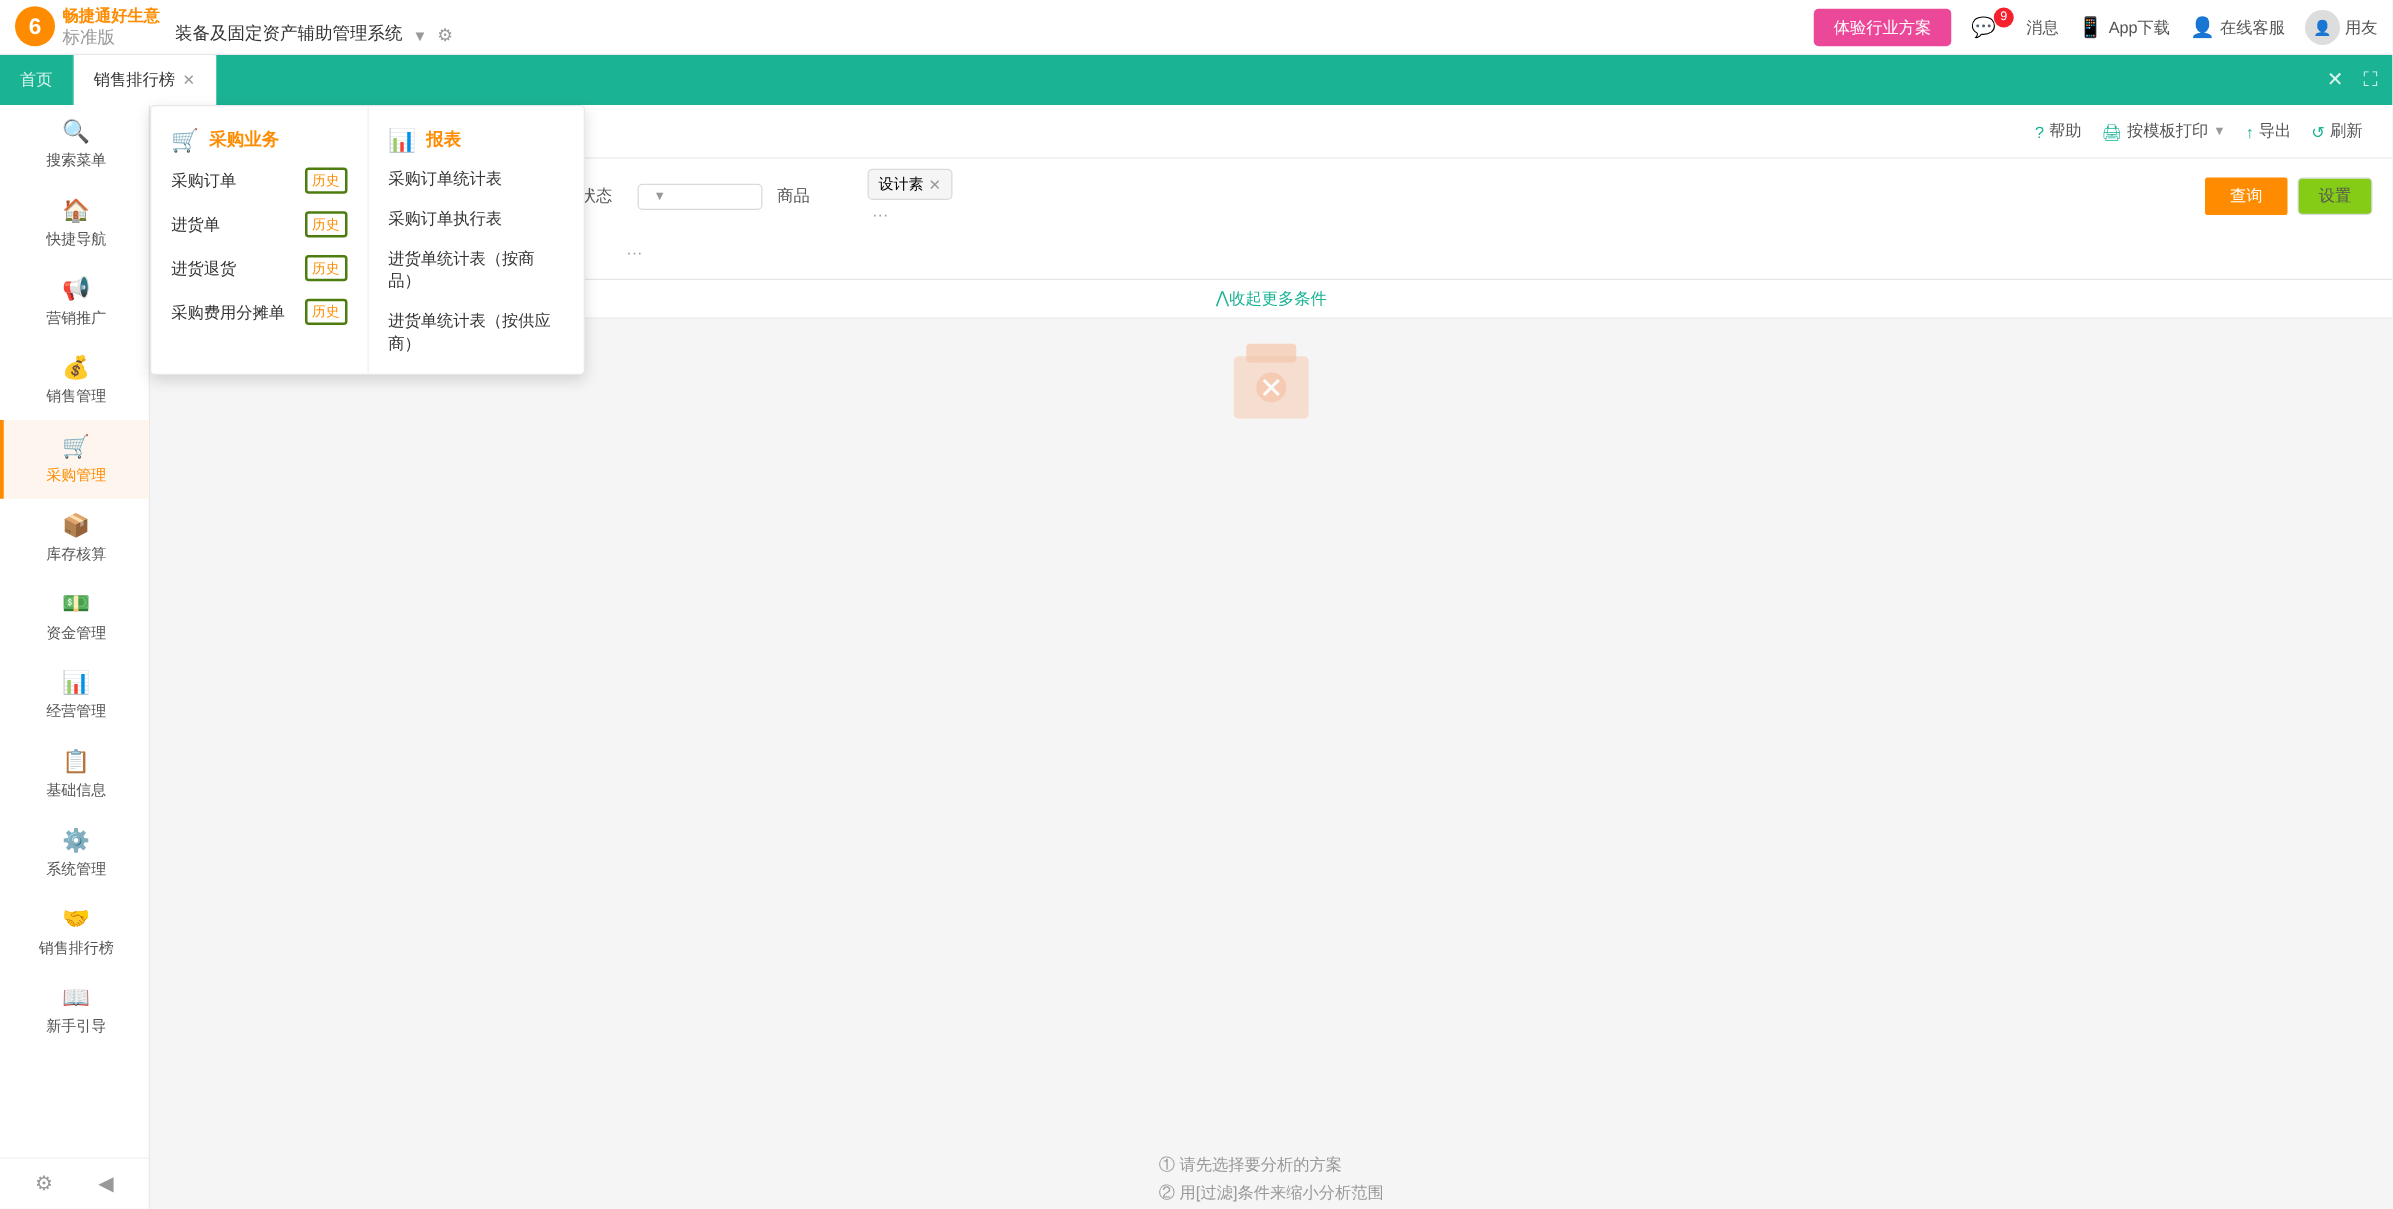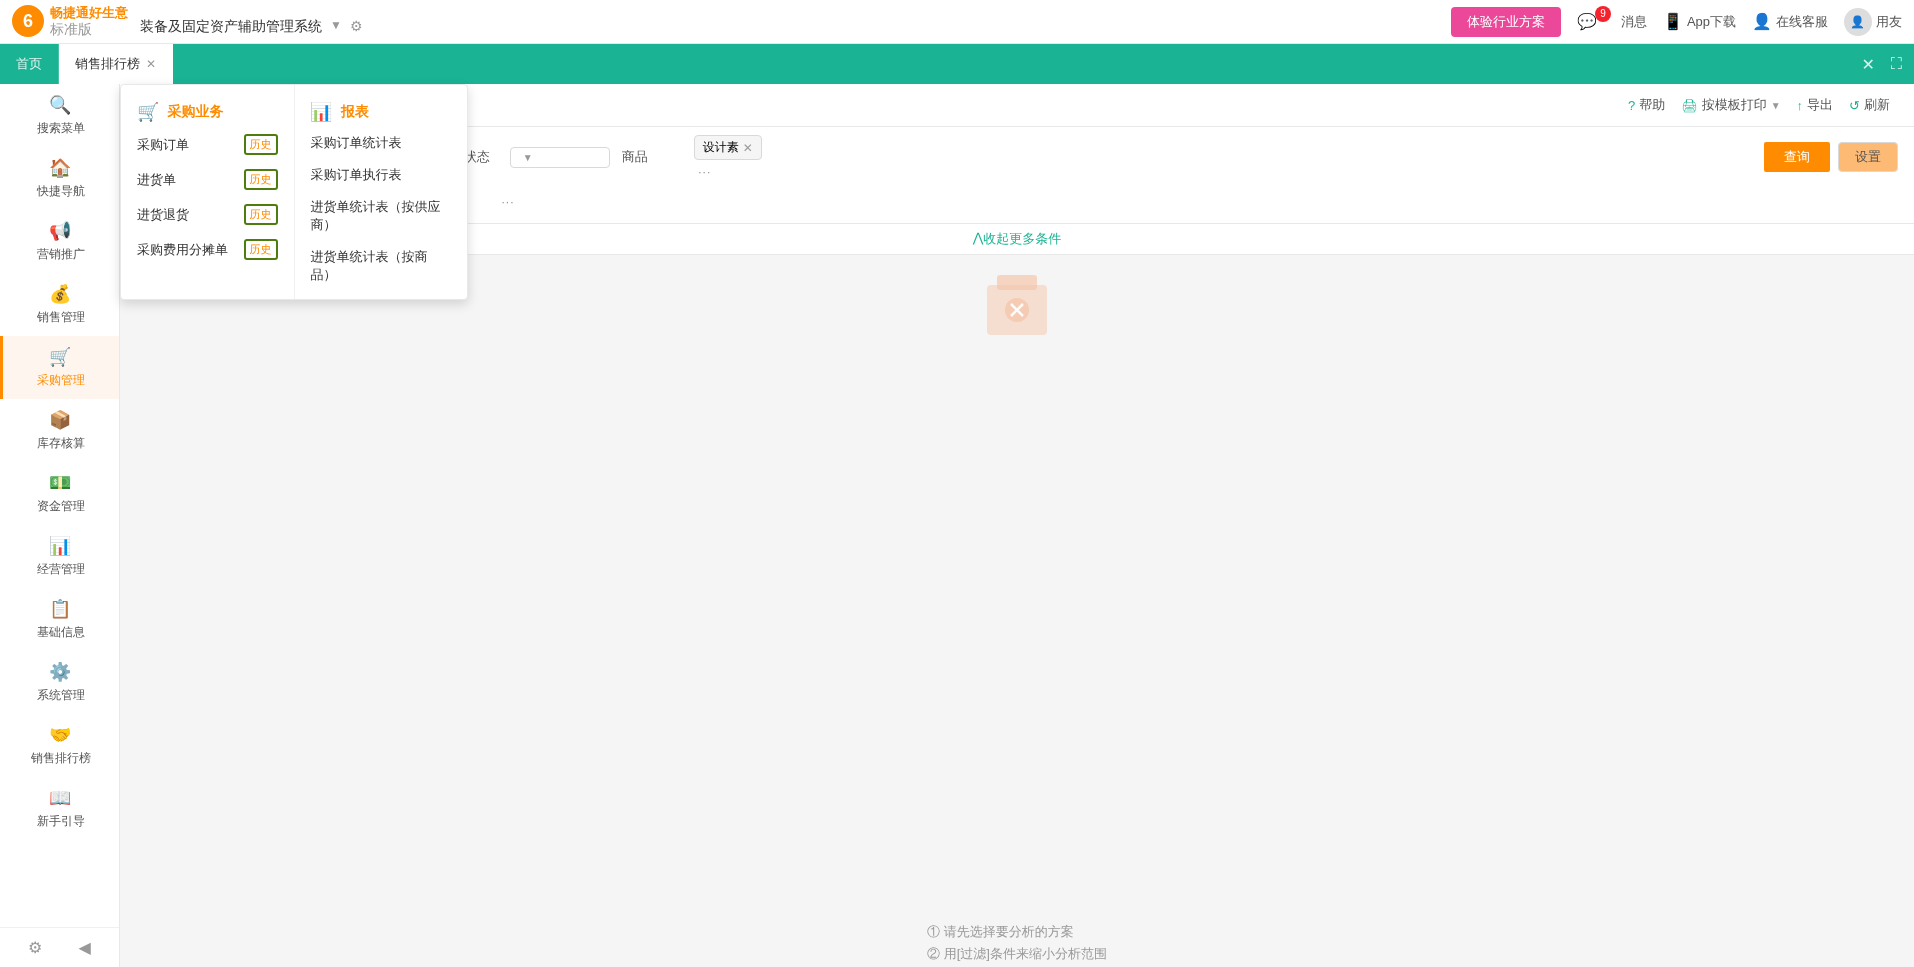--- a/index.html
+++ b/index.html
@@ -41,21 +41,21 @@
       line-height: 1.2;
       font-size: 11px;
       color: #ff8c00;
     }
     .logo-text .main { font-size: 13px; font-weight: bold; color: #ff8c00; }
     .logo-text .sub { font-size: 14px; color: #999; }
 
     .system-title {
       flex: 1;
       display: flex;
-      align-items: flex-start;
+      align-items: flex-end;
       gap: 8px;
       margin-left: 8px;
       font-size: 14px;
       color: #333;
       margin-top: 10px;
     }
     .system-title .arrow { color: #999; font-size: 12px; cursor: pointer; }
     .system-title .gear { color: #999; font-size: 14px; cursor: pointer; }
 
     .trial-btn {
@@ -261,21 +261,21 @@
       background: #ff8c00;
       color: white;
       border: none;
       padding: 6px 20px;
       border-radius: 2px;
       cursor: pointer;
       font-size: 13px;
       margin-left: 16px;
     }
     .setting-btn {
-      background: #fdba74;
+      background: #84cc16;
       color: #555;
       border: 1px solid #d9d9d9;
       padding: 5px 16px;
       border-radius: 4px;
       cursor: pointer;
       font-size: 13px;
     }
     .dots-btn { color: #999; cursor: pointer; padding: 0 4px; }
 
     .collapse-row {
@@ -609,21 +609,21 @@
         <span class="col-icon">📊</span>
         <span>报表</span>
       </div>
       <div class="dropdown-item">
         <span>采购订单统计表</span>
       </div>
       <div class="dropdown-item">
         <span>采购订单执行表</span>
       </div>
       <div class="dropdown-item">
+        <span>进货单统计表（按商品）</span>
+      </div>
+      <div class="dropdown-item">
         <span>进货单统计表（按供应商）</span>
       </div>
-      <div class="dropdown-item">
-        <span>进货单统计表（按商品）</span>
-      </div>
     </div>
   </div>
 
 </div>
 
 </body></html>

